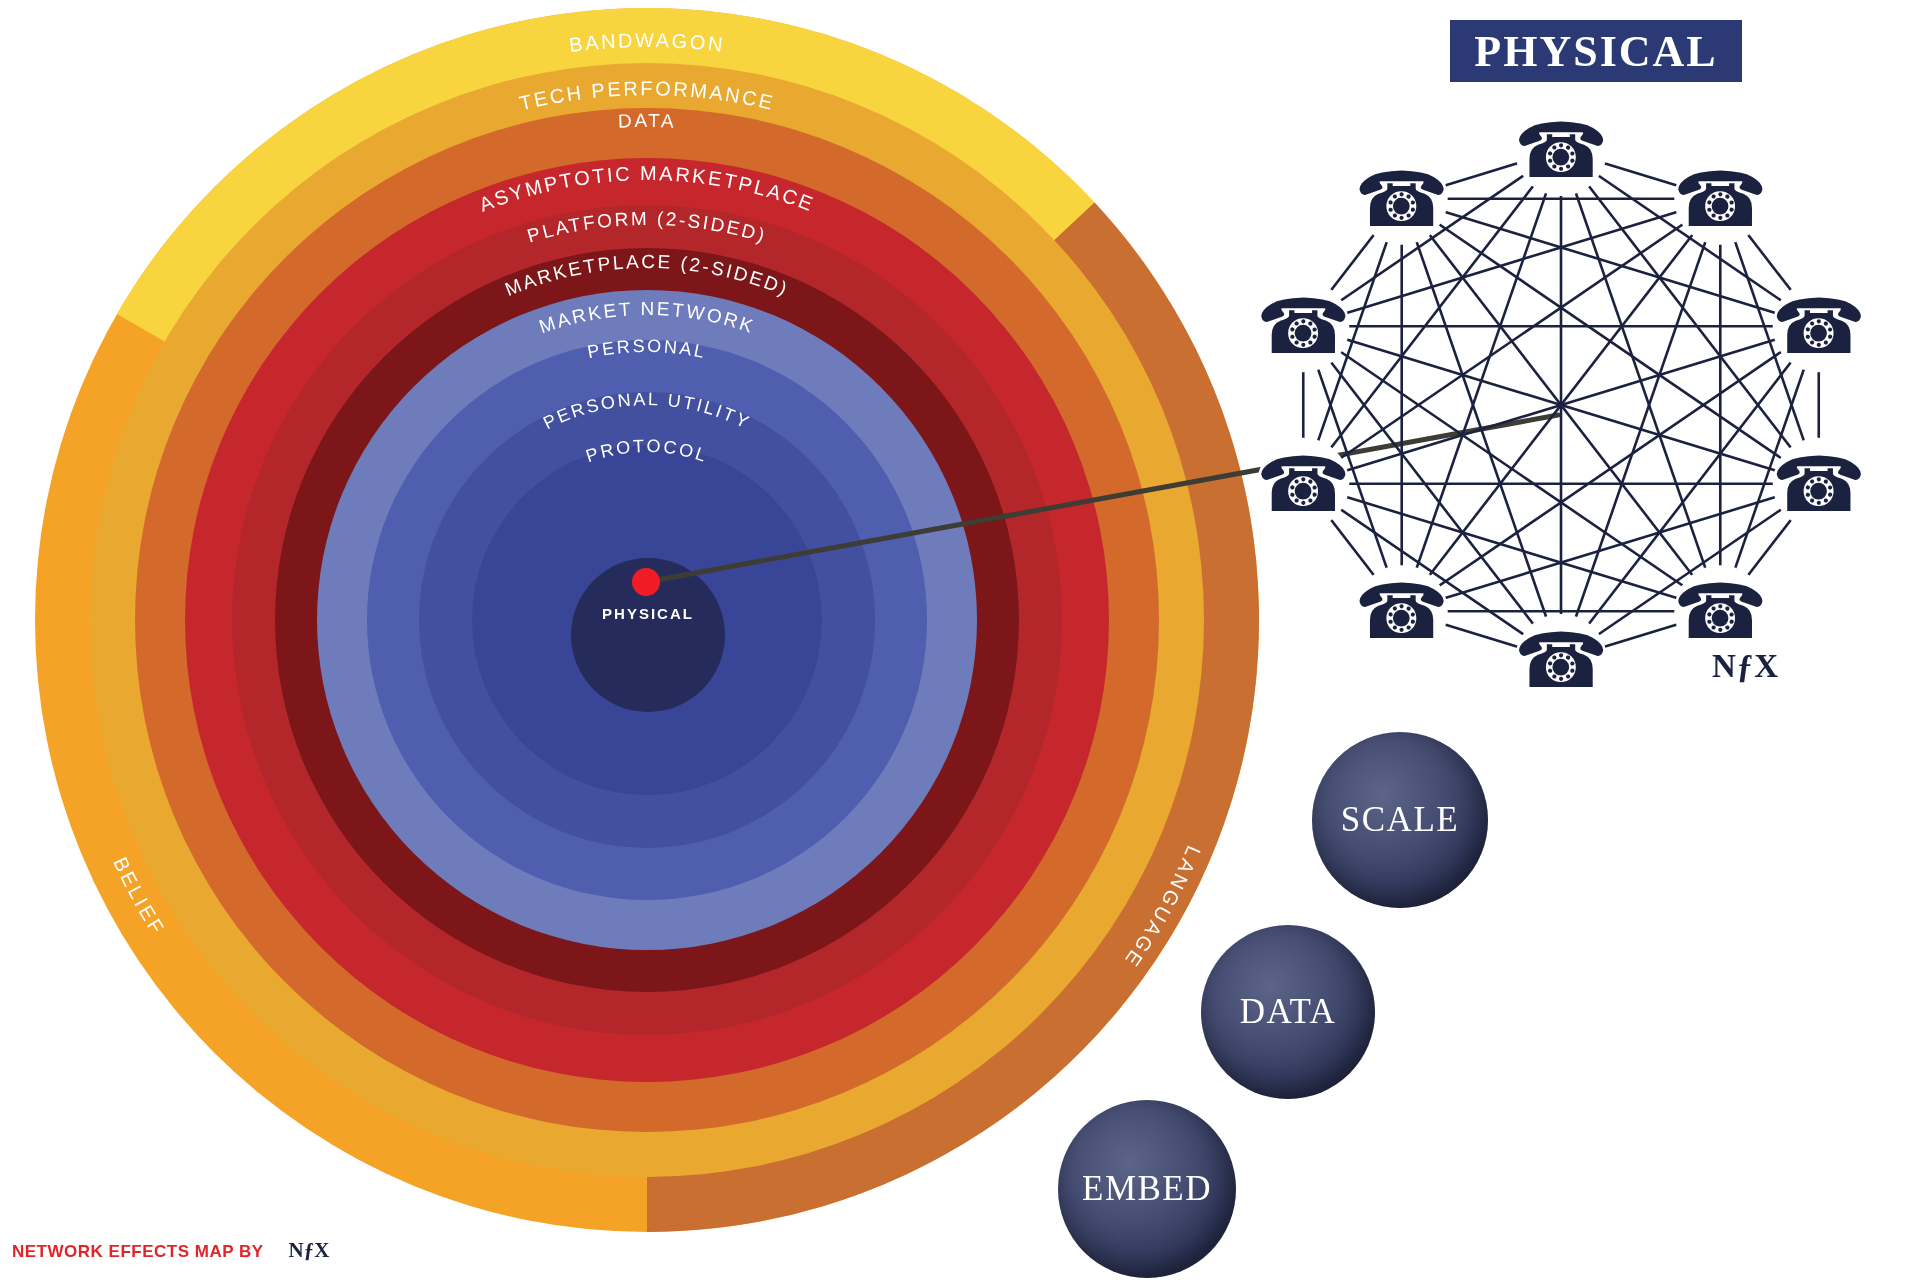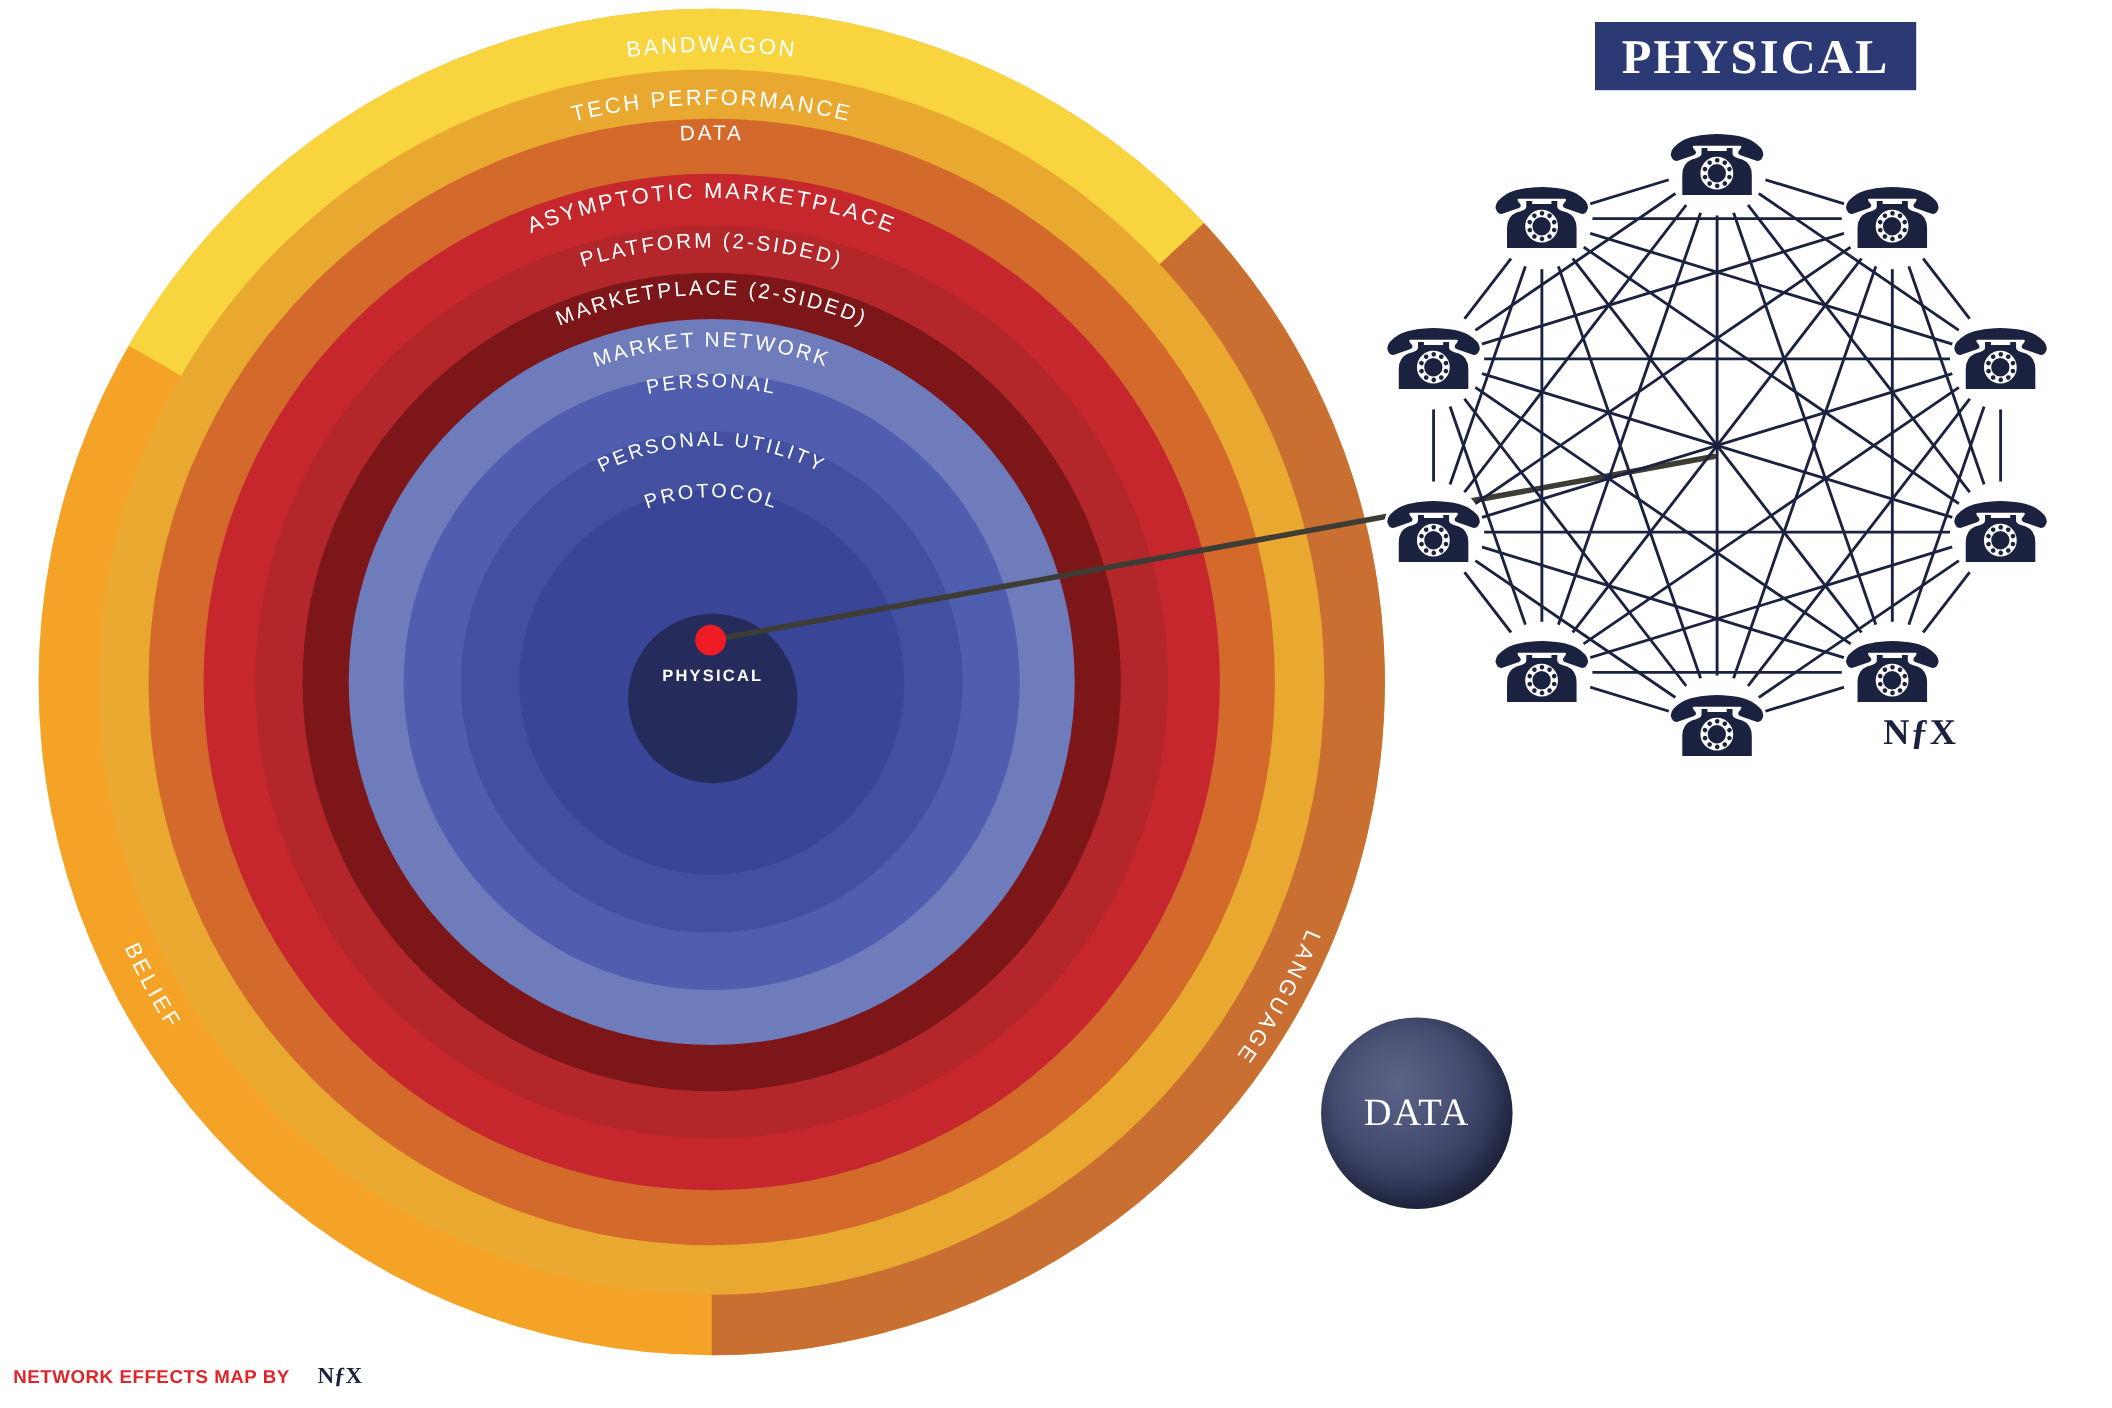--- a/index.html
+++ b/index.html
@@ -144,22 +144,28 @@
         <text x="1303.2636840840134" y="510.7993335656116" text-anchor="middle" font-size="76" fill="#1B2240" font-family="&quot;DejaVu Sans&quot;,sans-serif">☎</text>
         <circle cx="1303.2636840840134" cy="326.2006664343883" r="46" fill="#ffffff"></circle>
         <text x="1303.2636840840134" y="353.2006664343883" text-anchor="middle" font-size="76" fill="#1B2240" font-family="&quot;DejaVu Sans&quot;,sans-serif">☎</text>
         <circle cx="1401.7101966287398" cy="198.70066643438844" r="46" fill="#ffffff"></circle>
         <text x="1401.7101966287398" y="225.70066643438844" text-anchor="middle" font-size="76" fill="#1B2240" font-family="&quot;DejaVu Sans&quot;,sans-serif">☎</text>
       </g>
     </svg>
 
   <div class="banner" style="background: rgb(43, 58, 117);">PHYSICAL</div>
 
+  <div class="sphere sphere-scale">
+    <span>SCALE</span>
+  </div>
   <div class="sphere sphere-brand">
     <span>DATA</span>
+  </div>
+  <div class="sphere sphere-embed">
+    <span>EMBED</span>
   </div>
 
   <div class="net-logo">NƒX</div>
 
   <div class="credit">
     <span class="credit-text" style="color: rgb(224, 37, 41);">NETWORK EFFECTS MAP BY</span>
     <span class="credit-logo">NƒX</span>
   </div>
 
 </div>

